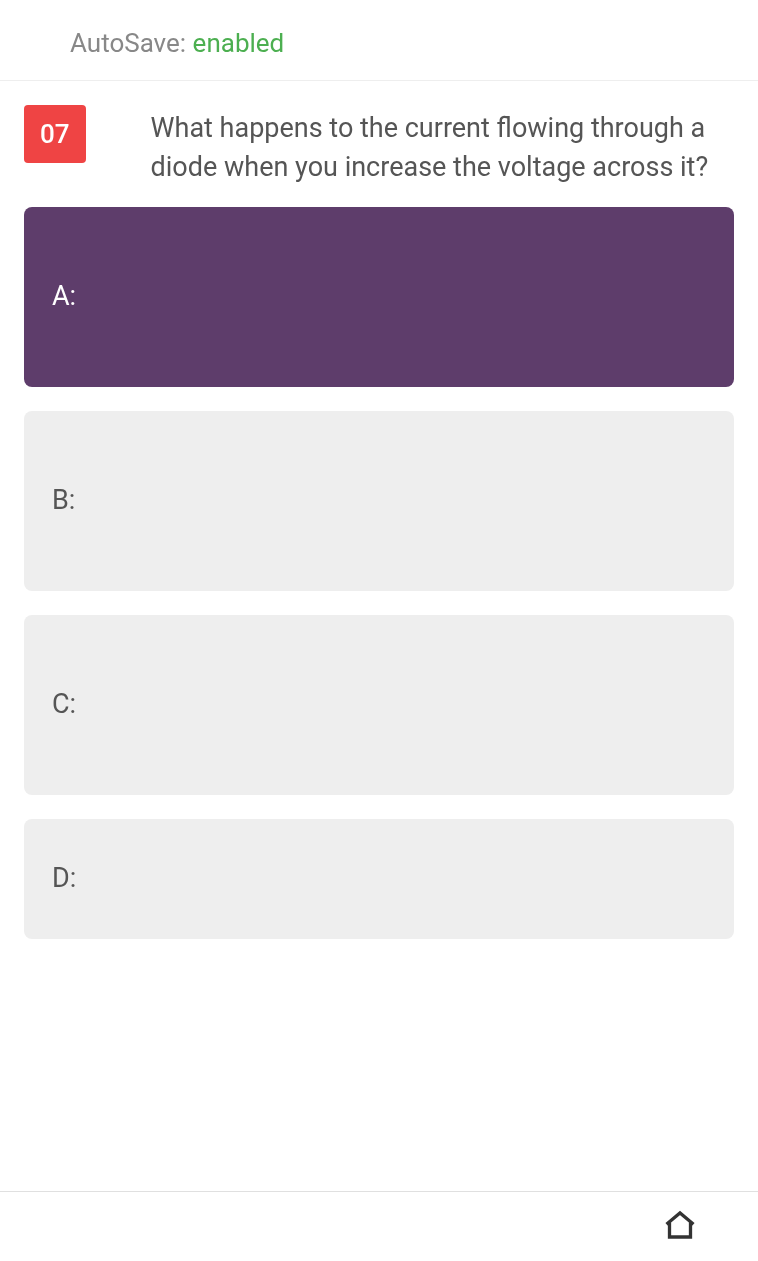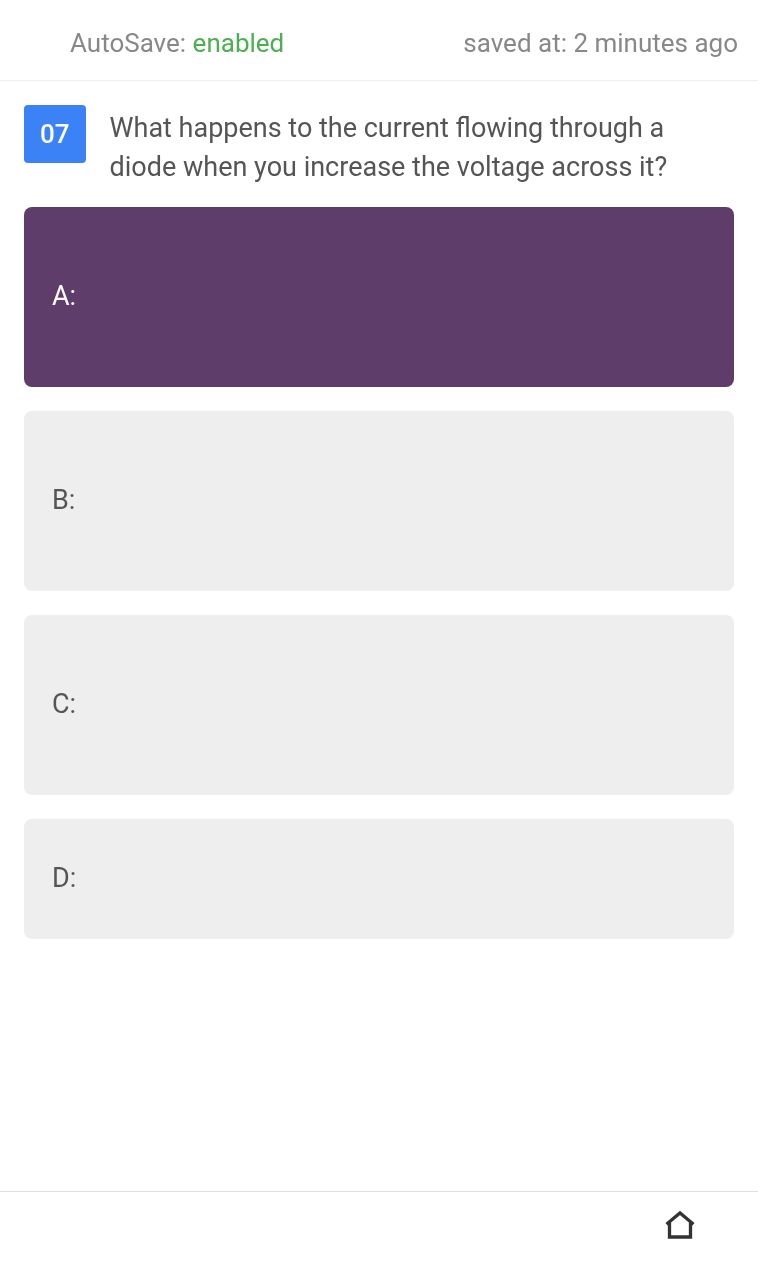--- a/index.html
+++ b/index.html
@@ -32,33 +32,34 @@
   .saved-at {
     color: #888;
   }
   .question-block {
     padding: 24px 30px 20px 24px;
     display: flex;
     align-items: flex-start;
     gap: 24px;
   }
   .question-number {
-    background: #3b82f6;
+    background: #ef4444;
     color: #ffffff;
     font-size: 26px;
     font-weight: 500;
     padding: 14px 16px;
     border-radius: 4px;
     flex-shrink: 0;
   }
   .question-text {
     font-size: 27px;
     line-height: 1.45;
     color: #555;
     padding-top: 4px;
+    margin-left: 41px;
   }
   .options {
     display: flex;
     flex-direction: column;
     gap: 24px;
     padding: 0 24px 0 24px;
   }
   .option {
     display: flex;
     align-items: center;
@@ -106,21 +107,20 @@
     stroke-width: 2.2;
   }
 </style>
 </head>
 <body>
 
 <div class="top-bar">
   <div>
     <span class="autosave-label">AutoSave: </span><span class="autosave-status">enabled</span>
   </div>
-  <div class="saved-at">saved at: 2 minutes ago</div>
 </div>
 
 <div class="question-block">
   <div class="question-number">07</div>
   <div class="question-text">What happens to the current flowing through a diode when you increase the voltage across it?</div>
 </div>
 
 <div class="options">
 
   <div class="option selected">

